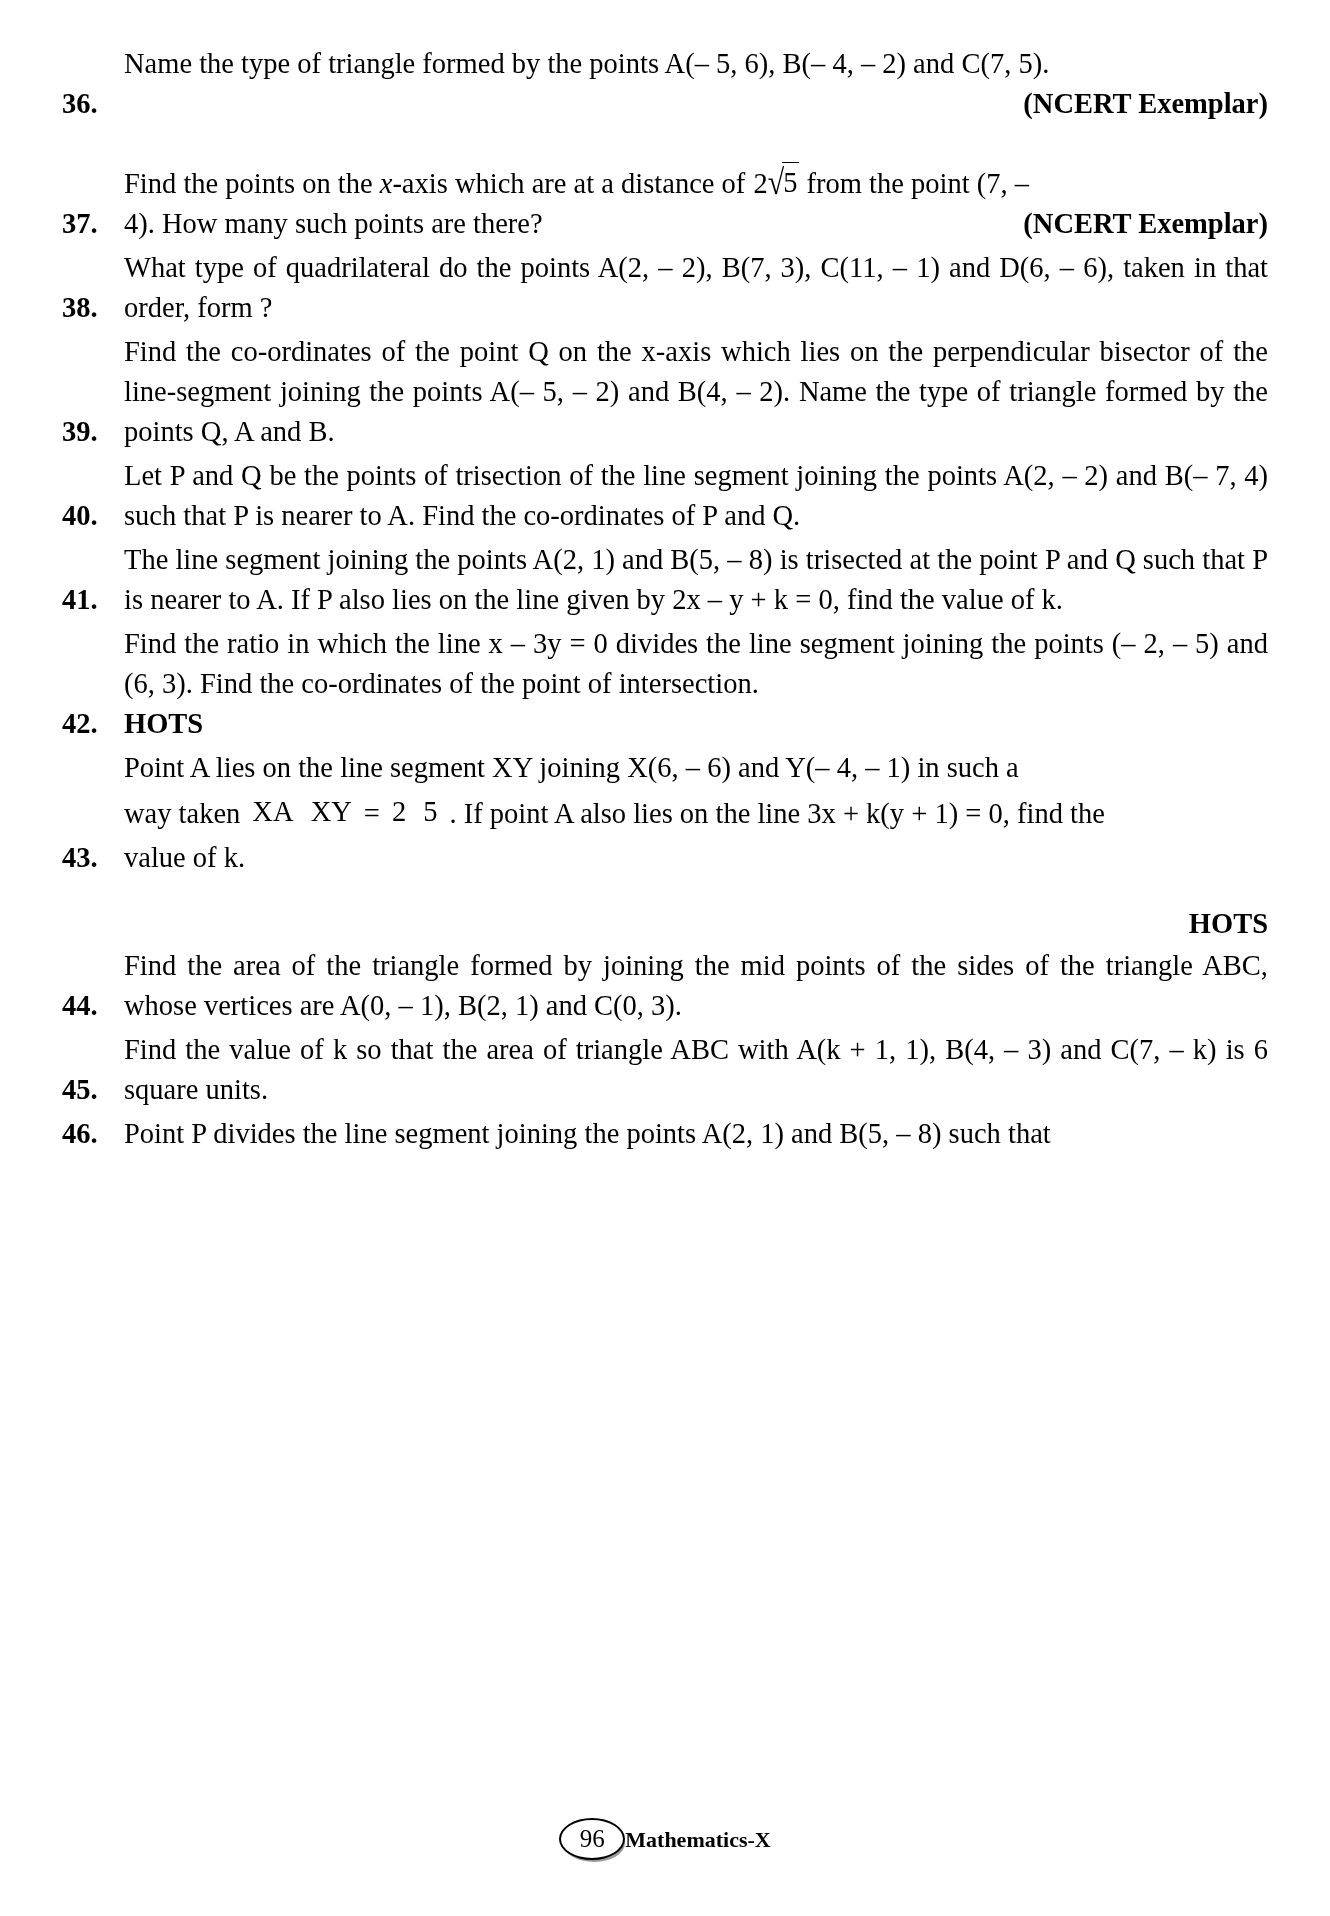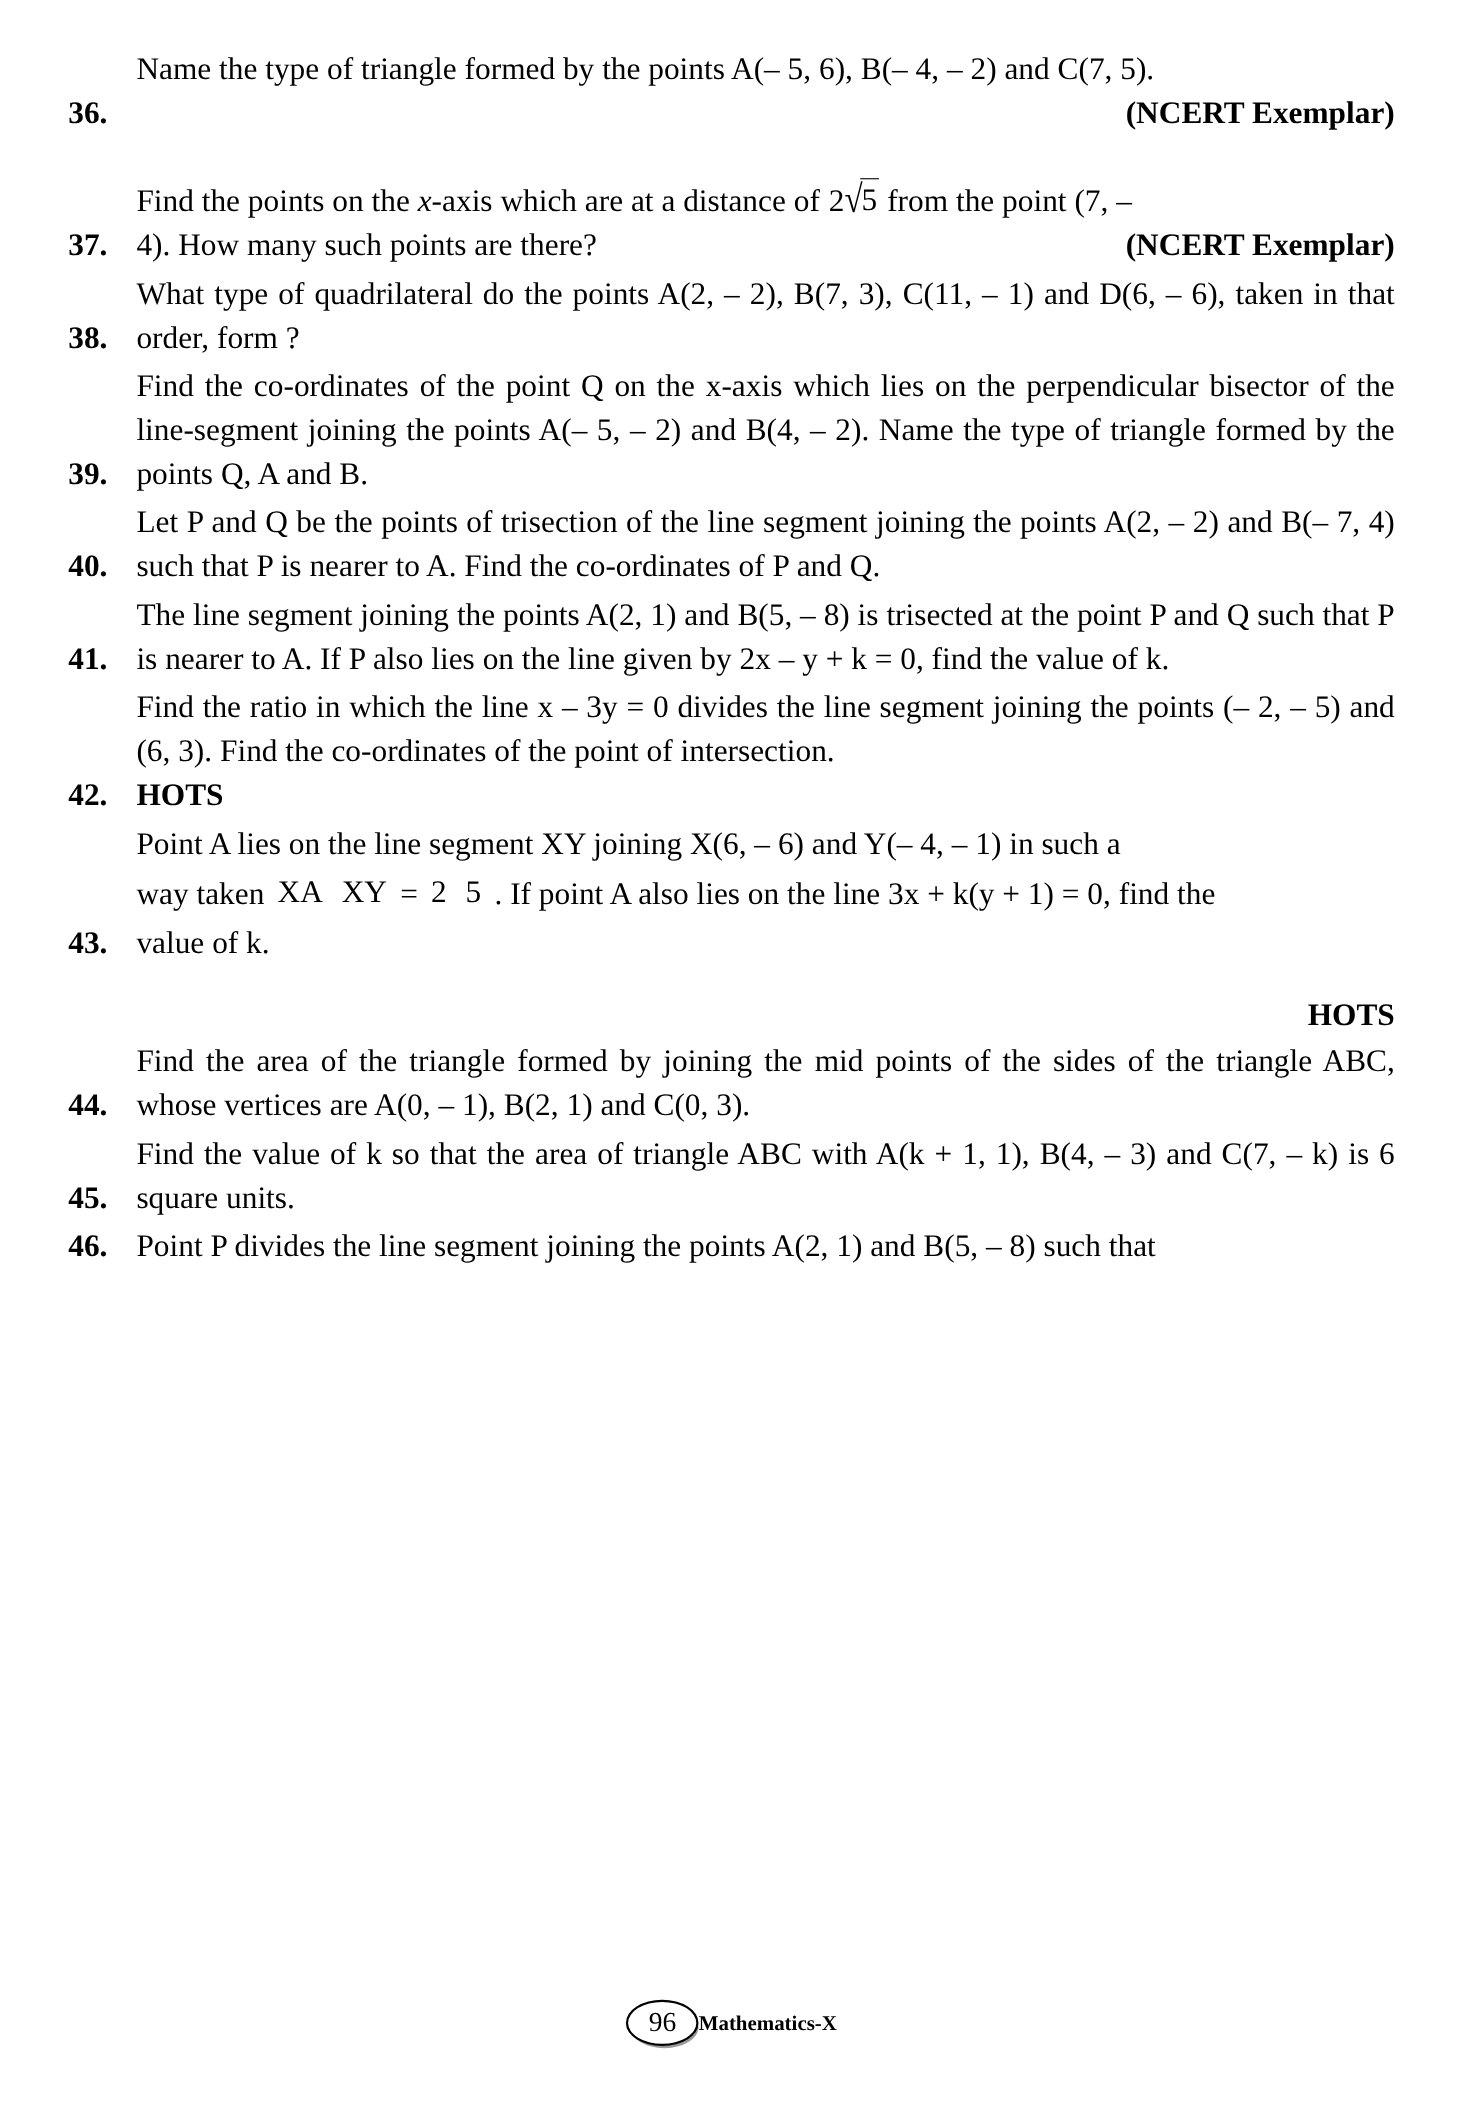--- a/index.html
+++ b/index.html
@@ -179,21 +179,21 @@
     background: #fff;
     display: flex;
     align-items: center;
     justify-content: center;
     font-size: 25px;
     font-weight: normal;
     font-family: "Liberation Serif", serif;
   }
   .footer-title {
     font-weight: bold;
-    font-size: 19px;
+    font-size: 22px;
     font-family: "Liberation Serif", serif;
   }
 </style>
 </head>
 <body>
 
 <div class="page">
 
   <div class="qlist">
 

